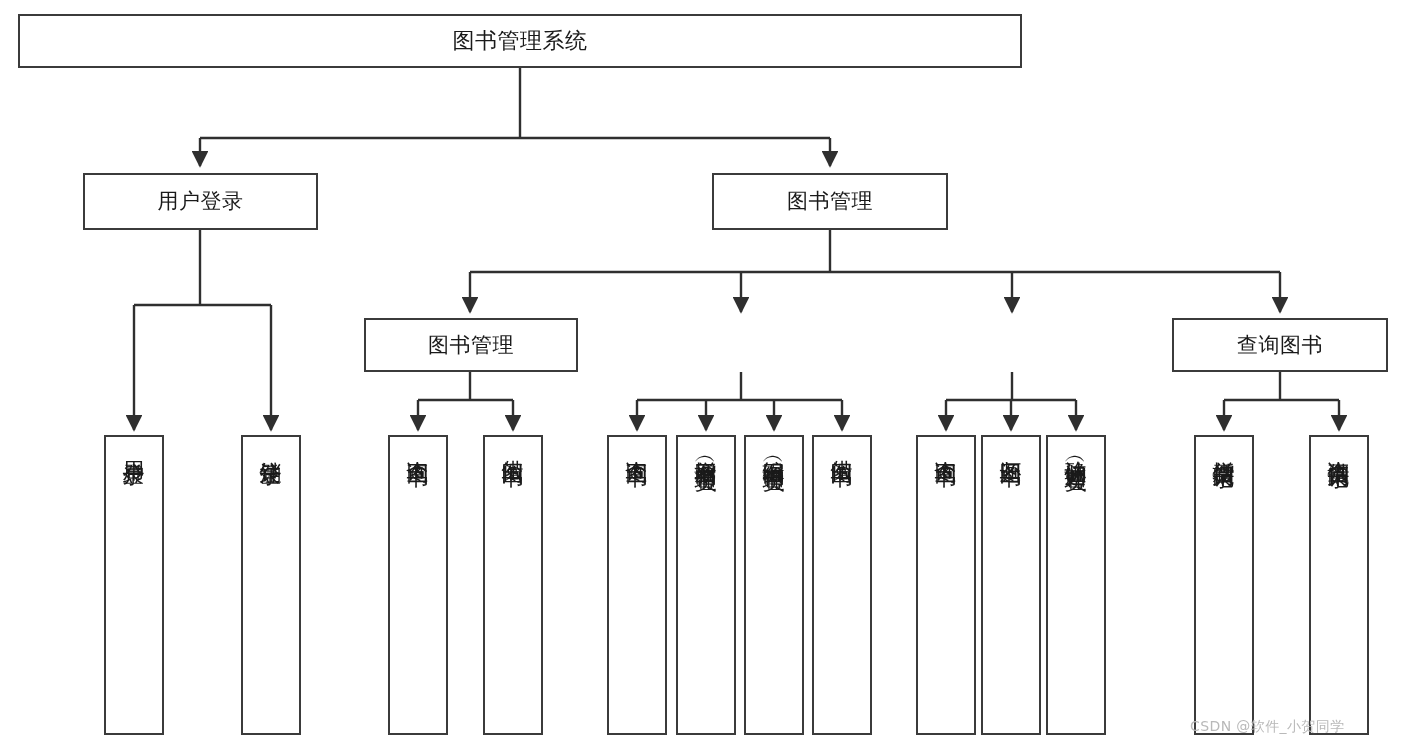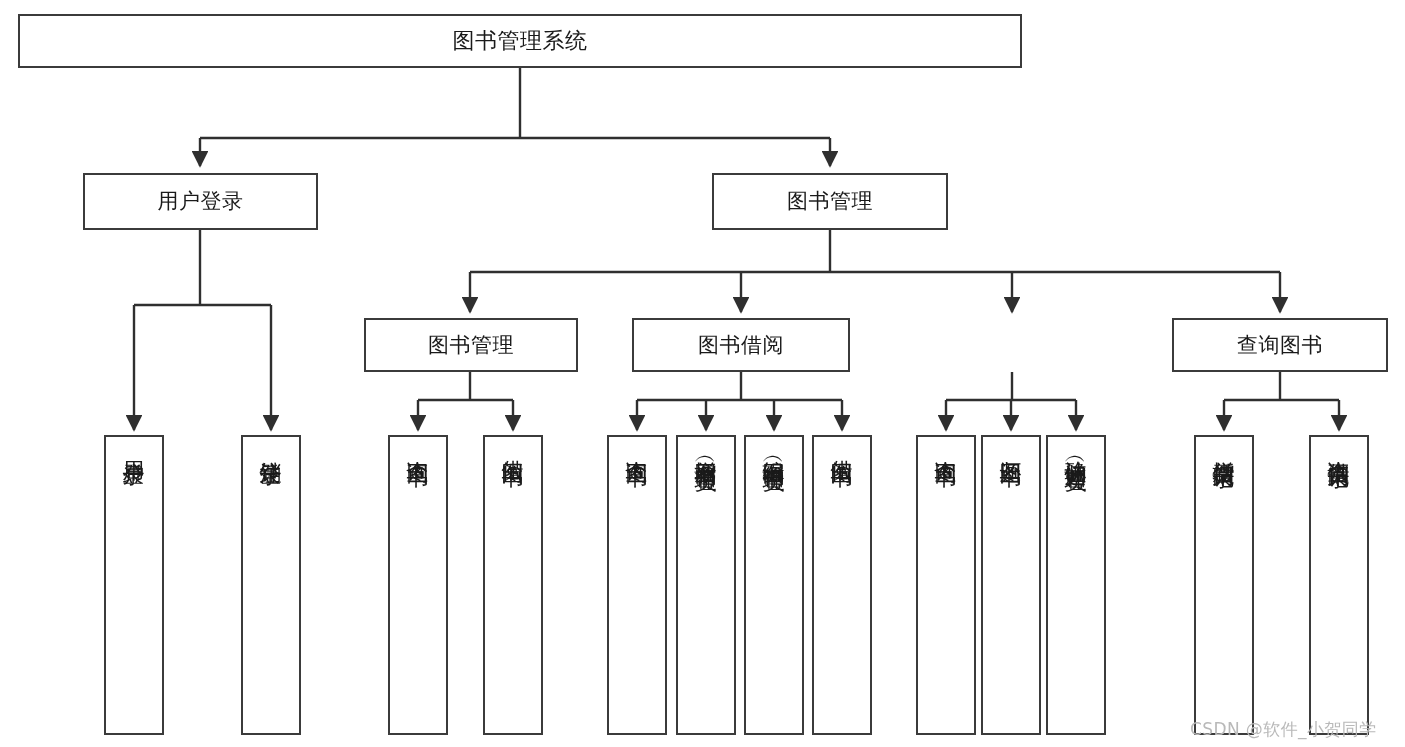--- a/index.html
+++ b/index.html
@@ -60,21 +60,21 @@
   .node.vert .node-label {
     writing-mode: vertical-rl;
     text-orientation: upright;
     font-size: 22px;
     letter-spacing: 1.5px;
     line-height: 1.05;
     margin: 0 auto;
   }
   .watermark {
     position: absolute;
-    font-size: 17px;
+    font-size: 14px;
     color: #b9b9b9;
     white-space: nowrap;
     letter-spacing: 0.4px;
     user-select: none;
   }
 </style>
 </head>
 <body>
 
 <div id="canvas">
@@ -138,23 +138,20 @@
   </div>
 
   <div class="node horiz" style="left:712px; top:173px; width:236px; height:57px;">
     <span class="node-label">图书管理</span>
   </div>
 
   <div class="node horiz" style="left:364px; top:318px; width:214px; height:54px;">
     <span class="node-label">图书管理</span>
   </div>
 
-  <div class="node horiz" style="left:632px; top:318px; width:218px; height:54px;">
-    <span class="node-label">图书借阅</span>
-  </div>
 
 
   <div class="node horiz" style="left:1172px; top:318px; width:216px; height:54px;">
     <span class="node-label">查询图书</span>
   </div>
 
   <div class="node vert" style="left:104px; top:435px; width:60px; height:300px;">
     <span class="node-label">用户登录</span>
   </div>
 

